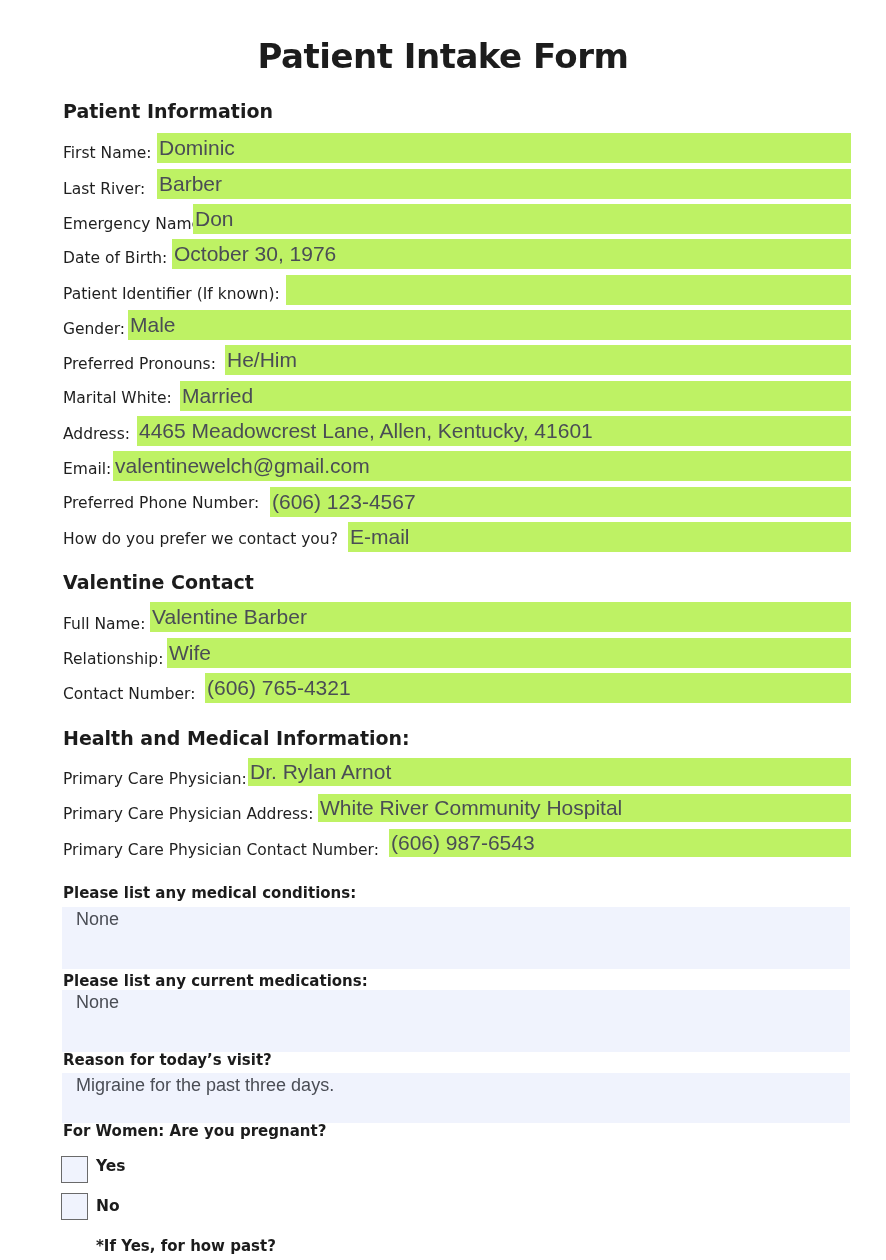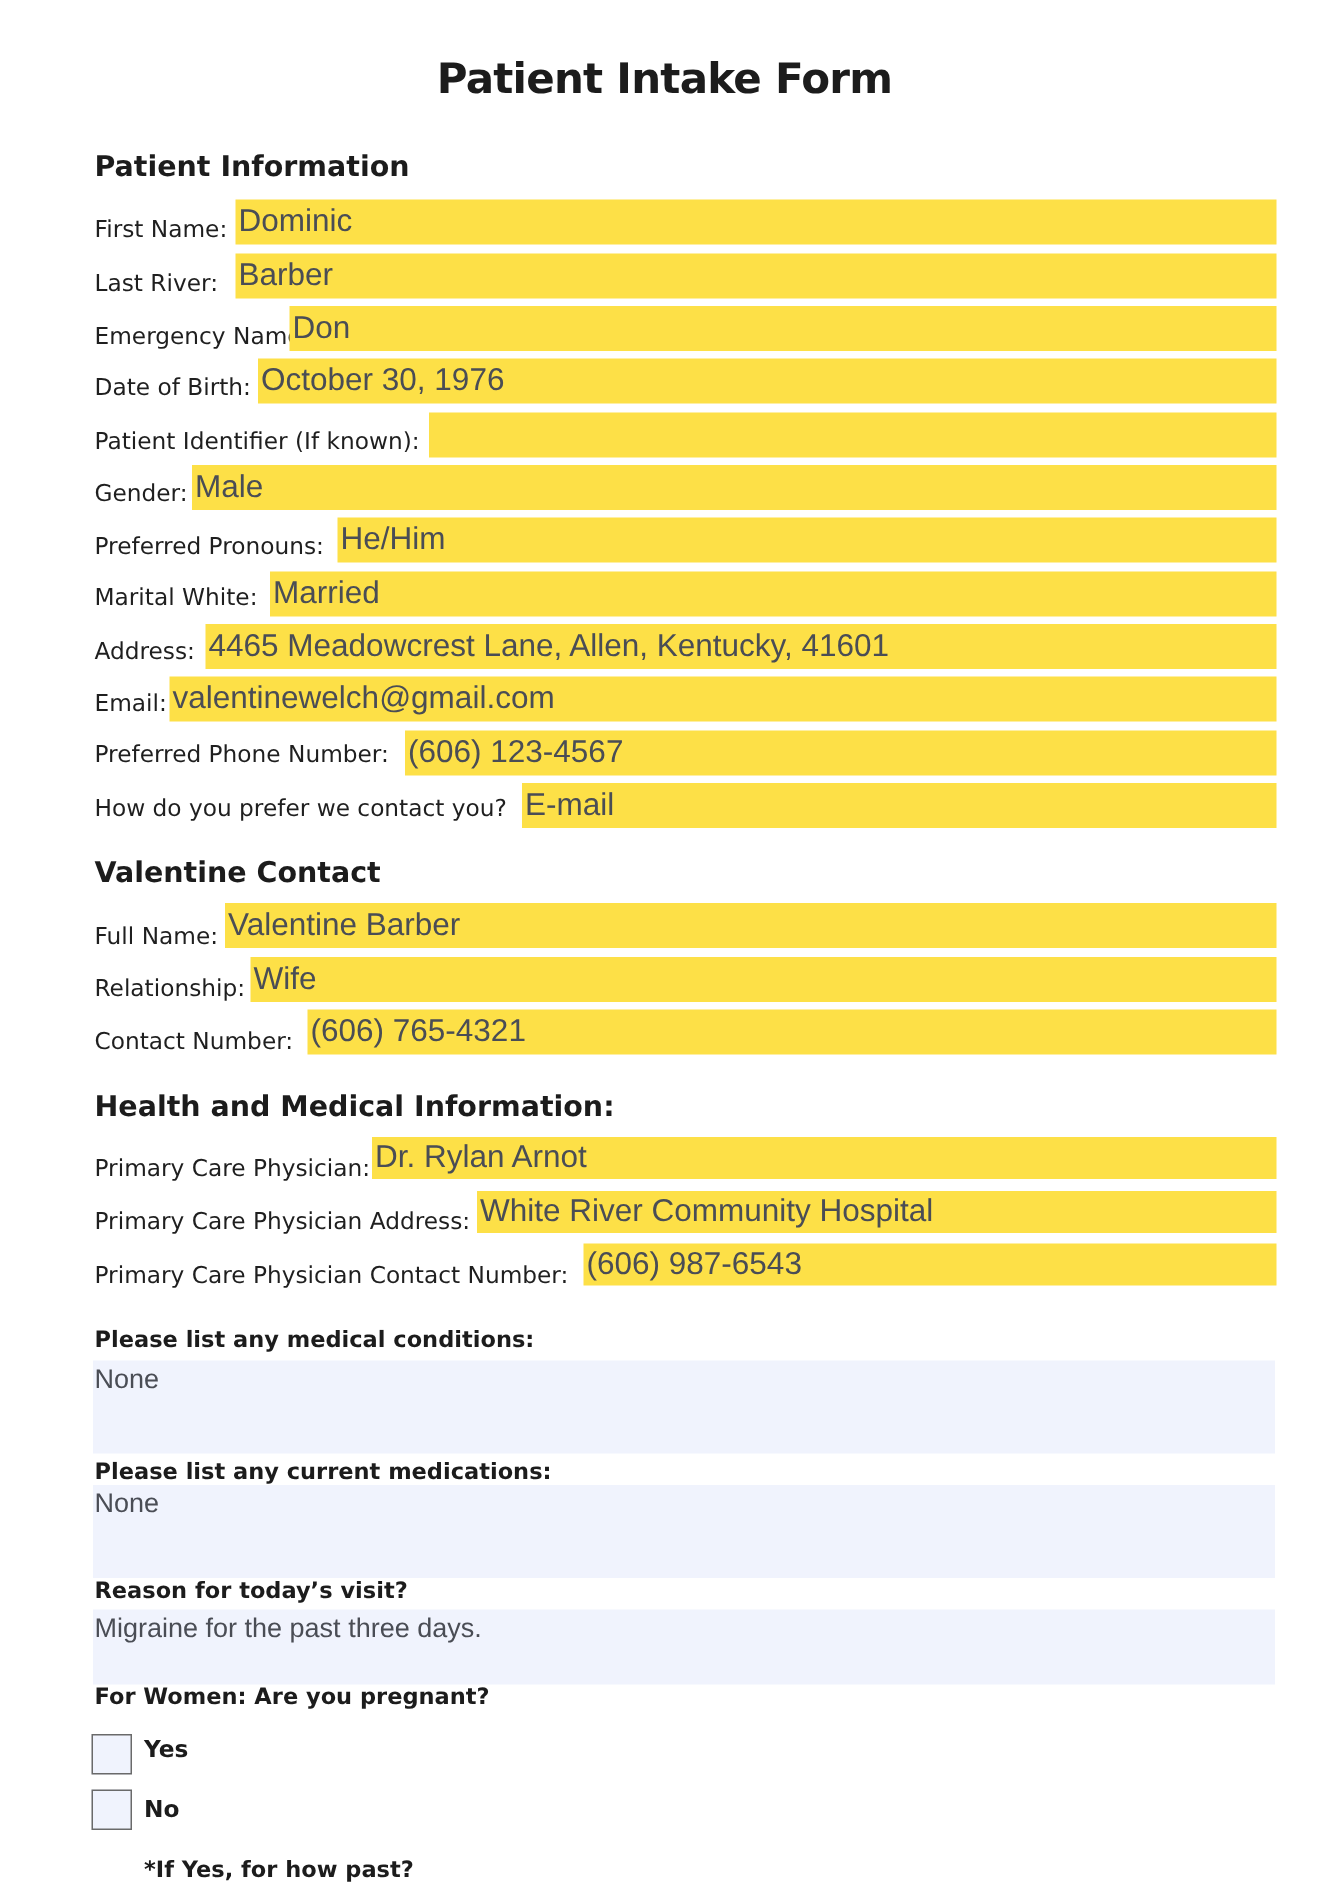--- a/index.html
+++ b/index.html
@@ -1,28 +1,28 @@
 <!DOCTYPE html>
 <html><head>
 <meta charset="utf-8">
 <style>
   html, body { margin: 0; padding: 0; background: #ffffff; }
   body { width: 886px; height: 1260px; position: relative; overflow: hidden;
          font-family: "DejaVu Sans", "Liberation Sans", sans-serif; color: #1f1f1f; }
   .title { position: absolute; left: 0; width: 886px; top: 36px; text-align: center;
-           font-weight: bold; font-size: 28px; color: #1c1c1c; letter-spacing: -0.5px; }
+           font-weight: bold; font-size: 34px; color: #1c1c1c; letter-spacing: -0.5px; }
   .section { position: absolute; left: 63px; font-weight: bold; font-size: 19px; color: #1c1c1c; }
   .label { position: absolute; left: 63px; font-size: 15.5px; color: #1f1f1f; white-space: nowrap; }
-  .field { position: absolute; background: #fde047; right: 35px; height: 30px;
+  .field { position: absolute; background: #bef264; right: 35px; height: 30px;
            font-family: "Liberation Sans", sans-serif; font-size: 21px; color: #4a4d55;
            line-height: 30px; padding-left: 2px; box-sizing: border-box; white-space: nowrap; }
   .q { position: absolute; left: 63px; font-weight: bold; font-size: 15px; color: #1c1c1c; }
   .area { position: absolute; left: 62px; right: 36px; background: #f0f3fd;
           font-family: "Liberation Sans", sans-serif; font-size: 18px; color: #4a4d55;
-          padding: 2px 0 0 1px; box-sizing: border-box; }
+          padding: 2px 0 0 14px; box-sizing: border-box; }
   .cb { position: absolute; left: 61px; width: 27px; height: 27px; background: #f0f3fd;
         border: 1.5px solid #6a6a6a; box-sizing: border-box; }
   .cb-label { position: absolute; left: 96px; font-weight: bold; font-size: 15.5px; color: #1c1c1c; }
 </style>
 </head>
 <body>
 
 <div class="title">Patient Intake Form</div>
 
 <div class="section" style="top:100px">Patient Information</div>

